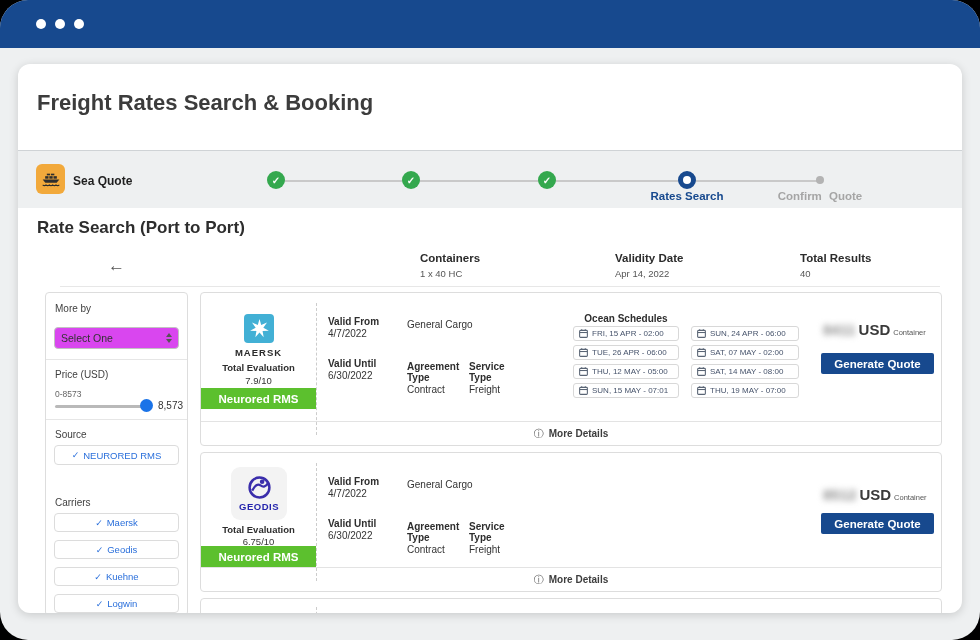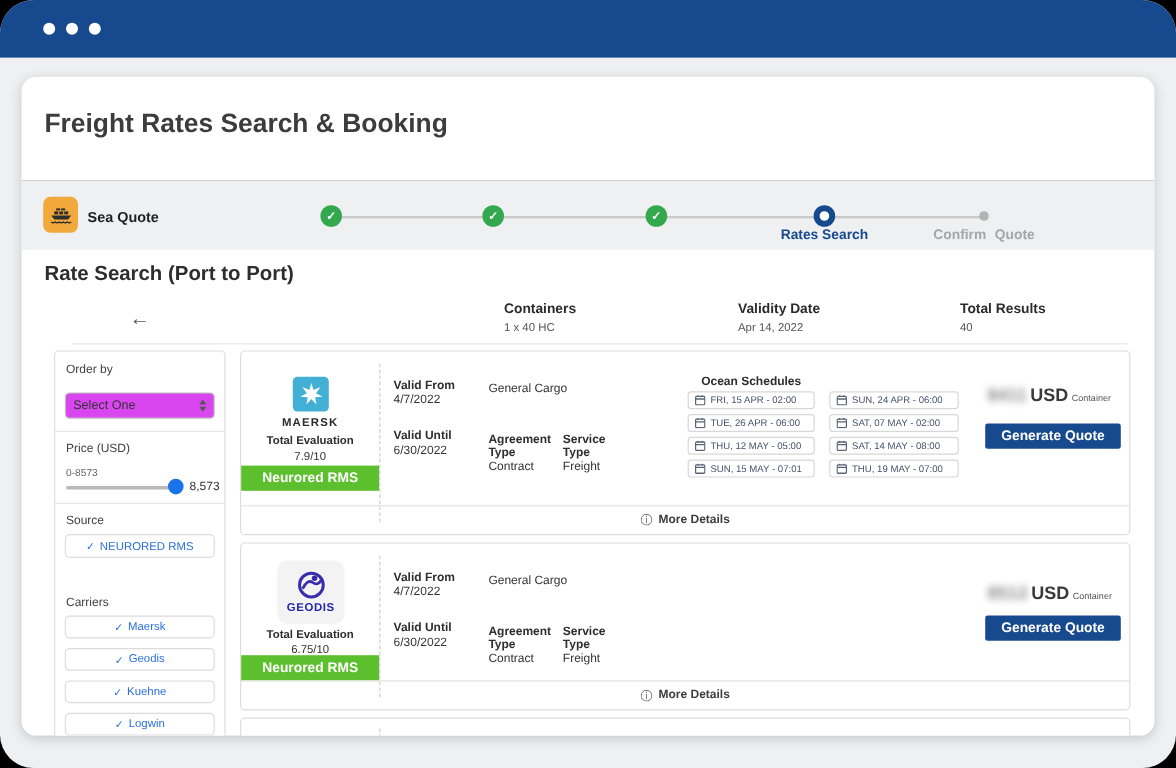--- a/index.html
+++ b/index.html
@@ -185,21 +185,21 @@
       </div>
       <div class="summary-block blk-results">
         <div class="block-label">Total Results</div>
         <div class="block-value">
             <span>40</span>
           </div>
       </div>
       <div class="summary-divider"></div>
 
       <div class="sidebar">
-        <div class="f-label" style="top:10px">Order by</div>
+        <div class="f-label" style="top:10px">More by</div>
         <div class="select-box">
           <span>Select One</span>
           <span class="updown">
               <span class="tri-up"></span>
               <span class="tri-down"></span>
             </span>
         </div>
         <div class="f-divider" style="top:66px"></div>
         <div class="f-label" style="top:76px">Price (USD)</div>
         <div class="price-range">0-8573</div>

